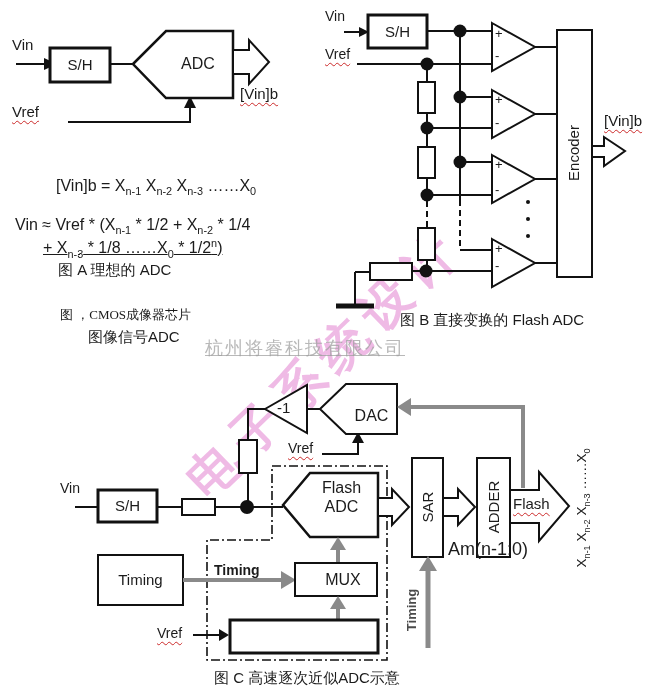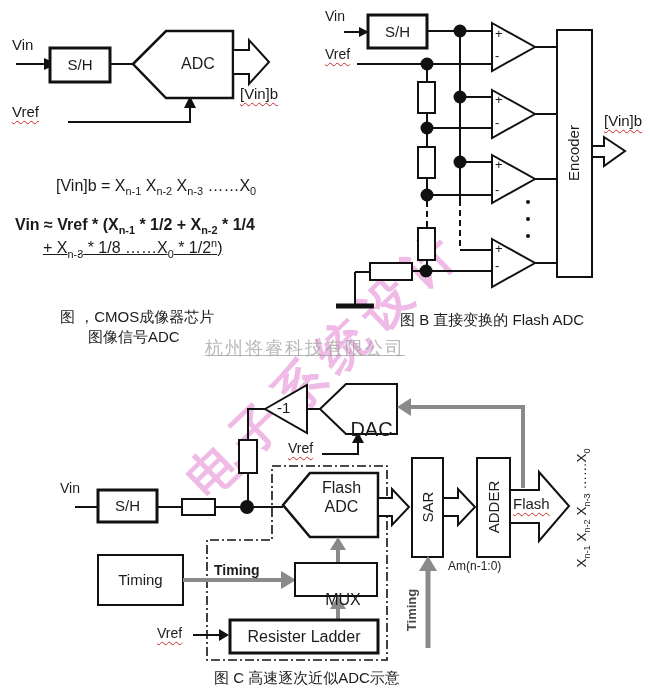--- a/index.html
+++ b/index.html
@@ -146,55 +146,55 @@
     </g>
     <rect x="230" y="620" width="148" height="33" fill="#fff" stroke="#111" stroke-width="3"></rect>
   </svg>
 
   <div class="lbl" style="left:12px;top:36px;font-size:15px;">Vin</div>
   <div class="lbl ctr" style="left:50px;top:48px;width:60px;line-height:34px;font-size:15px;">S/H</div>
   <div class="lbl ctr" style="left:163px;top:55px;width:70px;font-size:16px;">ADC</div>
   <div class="lbl wavy" style="left:240px;top:85px;font-size:15px;">[Vin]b</div>
   <div class="lbl wavy" style="left:12px;top:103px;font-size:15px;">Vref</div>
   <div class="lbl" style="left:15px;top:177px;font-size:16px;margin-left:41px;">[Vin]b = X<sub>n-1</sub> X<sub>n-2</sub> X<sub>n-3</sub> ……X<sub>0</sub></div>
-  <div class="lbl" style="left:15px;top:216px;font-size:16px;font-weight:bold;">Vin ≈ Vref * (X<sub>n-1</sub> * 1/2 + X<sub>n-2</sub> * 1/4</div>
+  <div class="lbl" style="left:15px;top:216px;font-size:16px;">Vin ≈ Vref * (X<sub>n-1</sub> * 1/2 + X<sub>n-2</sub> * 1/4</div>
   <div class="lbl" style="left:43px;top:237px;font-size:16px;text-decoration:underline;">+ X<sub>n-3</sub> * 1/8 ……X<sub>0</sub> * 1/2<sup>n</sup>)</div>
-  <div class="lbl" style="left:60px;top:308px;font-size:15px;">图 ，CMOS成像器芯片</div>
+  <div class="lbl" style="left:58px;top:261px;font-size:15px;">图  A 理想的  ADC</div>
+  <div class="lbl" style="left:60px;top:308px;font-size:13px;font-family:Liberation Serif, serif;">图 ，CMOS成像器芯片</div>
   <div class="lbl" style="left:88px;top:328px;font-size:15px;">图像信号ADC</div>
 
   <div class="lbl" style="left:325px;top:8px;font-size:14px;">Vin</div>
   <div class="lbl ctr" style="left:368px;top:15px;width:59px;line-height:33px;font-size:15px;">S/H</div>
   <div class="lbl wavy" style="left:325px;top:46px;font-size:14px;">Vref</div>
 
   <div class="lbl" style="left:495px;top:27px;font-size:13px;">+</div>
   <div class="lbl" style="left:495px;top:49px;font-size:13px;">-</div>
   <div class="lbl" style="left:495px;top:93px;font-size:13px;">+</div>
   <div class="lbl" style="left:495px;top:116px;font-size:13px;">-</div>
   <div class="lbl" style="left:495px;top:158px;font-size:13px;">+</div>
   <div class="lbl" style="left:495px;top:183px;font-size:13px;">-</div>
   <div class="lbl" style="left:495px;top:242px;font-size:13px;">+</div>
   <div class="lbl" style="left:495px;top:259px;font-size:13px;">-</div>
 
   <div class="lbl ctr rot" style="left:514px;top:144px;width:120px;height:18px;font-size:15px;">Encoder</div>
   <div class="lbl wavy" style="left:604px;top:112px;font-size:15px;">[Vin]b</div>
   <div class="lbl" style="left:400px;top:311px;font-size:15px;">图  B 直接变换的 Flash ADC</div>
 
   <div class="lbl" style="left:277px;top:399px;font-size:15px;">-1</div>
-  <div class="lbl ctr" style="left:344px;top:418px;width:55px;font-size:20px;">DAC</div>
+  <div class="lbl ctr" style="left:344px;top:407px;width:55px;font-size:16px;">DAC</div>
   <div class="lbl wavy" style="left:288px;top:440px;font-size:14px;">Vref</div>
   <div class="lbl" style="left:60px;top:480px;font-size:14px;">Vin</div>
   <div class="lbl ctr" style="left:98px;top:490px;width:59px;line-height:32px;font-size:15px;">S/H</div>
   <div class="lbl ctr" style="left:305px;top:479px;width:73px;font-size:16px;">Flash</div>
   <div class="lbl ctr" style="left:305px;top:498px;width:73px;font-size:16px;">ADC</div>
   <div class="lbl ctr rot" style="left:382px;top:499px;width:90px;height:16px;font-size:15px;">SAR</div>
   <div class="lbl ctr rot" style="left:448px;top:499px;width:90px;height:16px;font-size:15px;">ADDER</div>
   <div class="lbl wavy" style="left:513px;top:495px;font-size:15px;">Flash</div>
   <div class="lbl ctr rot" style="left:487px;top:500px;width:190px;height:16px;font-size:13.5px;">X<sub>n-1</sub> X<sub>n-2</sub> X<sub>n-3</sub> ……X<sub>0</sub></div>
-  <div class="lbl" style="left:448px;top:560px;font-size:12px;">Am(n-1:0)</div>
+  <div class="lbl" style="left:448px;top:539px;font-size:18px;">Am(n-1:0)</div>
   <div class="lbl ctr rot" style="left:367px;top:603px;width:90px;height:14px;font-size:13px;font-weight:bold;color:#4a4a4a;">Timing</div>
   <div class="lbl ctr" style="left:98px;top:555px;width:85px;line-height:50px;font-size:15px;">Timing</div>
   <div class="lbl" style="left:214px;top:562px;font-size:14px;font-weight:bold;">Timing</div>
-  <div class="lbl ctr" style="left:295px;top:563px;width:96px;line-height:33px;font-size:16px;margin-top:20px;">MUX</div>
-  <div class="lbl ctr" style="left:230px;top:620px;width:148px;line-height:33px;font-size:16px;">Resister Ladder</div>
+  <div class="lbl ctr" style="left:295px;top:563px;width:96px;line-height:33px;font-size:16px;">MUX</div>
   <div class="lbl wavy" style="left:157px;top:625px;font-size:14px;">Vref</div>
   <div class="lbl" style="left:214px;top:669px;font-size:15px;text-align:center;">图  C 高速逐次近似ADC示意</div>
 
 </div>
 
 </body></html>

